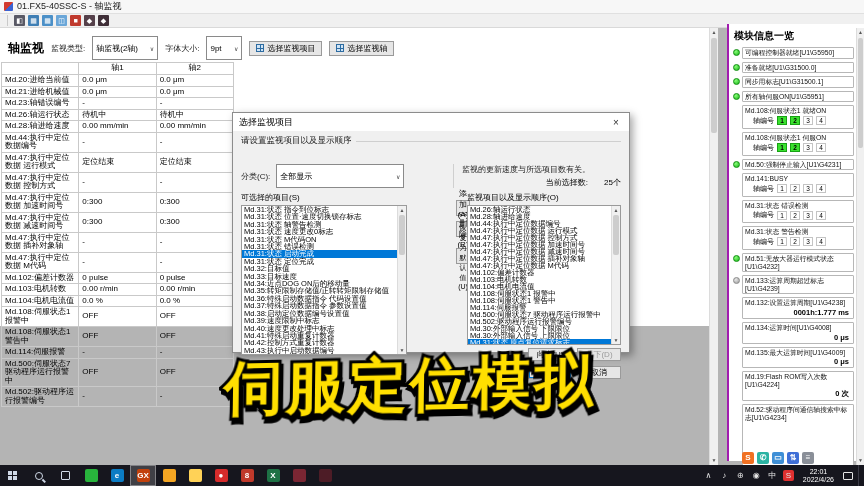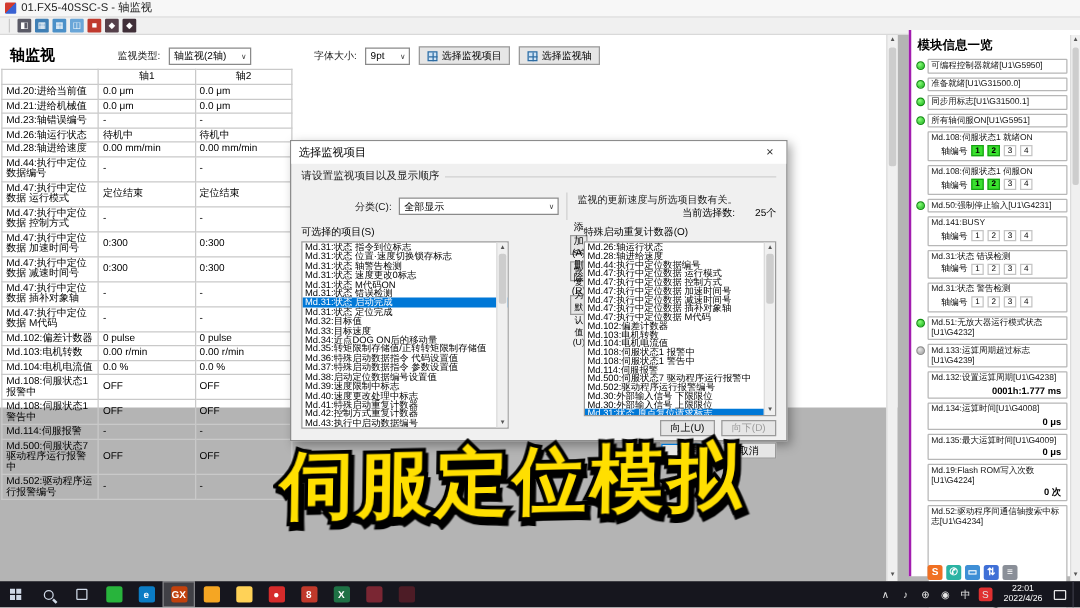--- a/index.html
+++ b/index.html
@@ -12,22 +12,22 @@
   .titlebar .title { font-size:9px; color:#222; }
   .toolbar { position:absolute; left:0; top:14px; width:864px; height:14px; background:#f0f0f0; border-bottom:1px solid #d9d9d9; display:flex; align-items:center; padding:0 4px; gap:3px; }
   .tb-ico { width:11px; height:11px; border-radius:1px; font-size:7px; line-height:11px; text-align:center; color:#fff; }
   .tb-sep { width:1px; height:11px; background:#c9c9c9; margin:0 3px; }
 
   
   .workspace { position:absolute; left:0; top:28px; width:718px; height:437px; background:#b4b4b4; }
   .monitor-panel { position:absolute; left:0; top:0; width:718px; height:298px; background:#fff; }
   .mon-header { display:flex; align-items:center; gap:7px; padding:8px 8px 2px 8px; }
   .mon-title { font-size:12px; font-weight:bold; }
-  .lab { font-size:8px; color:#222;margin-left:43px; }
-  .combo { background:#fff; border:1px solid #8a8a8a; font-size:8px; height:14px; display:flex; align-items:center; justify-content:space-between; padding:0 3px; gap:4px; }
+  .lab { font-size:8px; color:#222; }
+  .combo { background:#fff; border:1px solid #8a8a8a; font-size:8px; height:24px; display:flex; align-items:center; justify-content:space-between; padding:0 3px; gap:4px; }
   .combo .arr { font-size:6px; color:#444; }
   .w-mtype { width:66px; } .w-font { width:36px; }
   .btn { background:#e6e6e6; border:1px solid #9a9a9a; font-size:8px; height:15px; display:flex; align-items:center; justify-content:center; padding:0 6px; gap:3px; }
   .grid-ico { width:8px; height:8px; border:1px solid #2d6ca2; background:
     linear-gradient(#2d6ca2,#2d6ca2) 0 3px/8px 1px no-repeat,
     linear-gradient(#2d6ca2,#2d6ca2) 3px 0/1px 8px no-repeat, #cfe3f5; }
   .mon-note { font-size:8px; color:#444; padding:2px 8px 4px 8px; }
   table.mon-table { border-collapse:collapse; margin-left:1px; table-layout:fixed; width:233px; }
   .mon-table th, .mon-table td { border:1px solid #c9c9c9; font-size:8px; font-weight:normal; padding:1px 3px; line-height:8.5px; }
   .mon-table th { text-align:center; height:12px; }
@@ -38,21 +38,21 @@
   .vscroll .sb-arr { position:absolute; left:0; width:100%; height:9px; font-size:5px; text-align:center; line-height:9px; color:#555; }
   .vscroll .sb-thumb { position:absolute; left:1px; right:1px; background:#cdcdcd; border-radius:2px; }
   .main-vscroll { left:709px; top:0; width:9px; height:437px; }
 
   
   .dialog { position:absolute; left:232px; top:112px; width:398px; height:241px; background:#f0f0f0; border:1px solid #8c8c8c; box-shadow:3px 3px 8px rgba(0,0,0,.35); z-index:40; }
   .dlg-titlebar { height:18px; background:#fff; display:flex; align-items:center; justify-content:space-between; padding:0 6px; }
   .dlg-title { font-size:9px; }
   .dlg-close { font-size:10px; color:#333; width:14px; text-align:center; cursor:default; }
   .dlg-body { padding:4px 8px 6px 8px; display:flex; flex-direction:column; }
-  .group-head { display:flex; align-items:center; gap:4px; margin-bottom:7px; }
+  .group-head { display:flex; align-items:center; gap:4px; margin-bottom:17px; }
   .group-head span { font-size:8.5px; color:#222; }
   .group-head .line { flex:1; border-top:1px solid #cfcfcf; }
   .cat-row { display:flex; margin-bottom:4px; }
   .cat-left { display:flex; align-items:center; gap:6px; width:212px; }
   .cat-left .combo { width:128px; }
   .cat-right { flex:1; border-left:1px solid #cfcfcf; padding-left:8px; display:flex; flex-direction:column; justify-content:space-between; }
   .upd-note { font-size:8px; color:#222; }
   .count-line { display:flex; justify-content:flex-end; gap:16px; font-size:8px; }
   .lists-row { display:flex; gap:6px; }
   .col-left { width:166px; } .col-mid { width:48px; padding-top:8px; display:flex; flex-direction:column; gap:5px; } .col-right { flex:1; display:flex; flex-direction:column; }
@@ -474,21 +474,21 @@
             <div style="position:absolute;bottom:0;width:100%;height:8px;font-size:5px;text-align:center;line-height:8px;color:#555;">▼</div>
           </div>
         </div>
       </div>
       <div class="col-mid">
         <button class="btn mid-btn">添加(A) &gt;&gt;</button>
         <button class="btn mid-btn">&lt;&lt; 删除(R)</button>
         <button class="btn mid-btn" style="margin-top:6px;font-size:7px;">恢复为默认值(U)</button>
       </div>
       <div class="col-right">
-        <div class="list-label">特殊启动重复计数器(O)</div>
+        <div class="list-label">监视项目以及显示顺序(O)</div>
         <div class="listbox lb-right">
           <div>
 
           <div class="li">Md.26:轴运行状态</div>
               <div class="li">Md.28:轴进给速度</div>
               <div class="li">Md.44:执行中定位数据编号</div>
               <div class="li">Md.47:执行中定位数据 运行模式</div>
               <div class="li">Md.47:执行中定位数据 控制方式</div>
               <div class="li">Md.47:执行中定位数据 加速时间号</div>
               <div class="li">Md.47:执行中定位数据 减速时间号</div>

